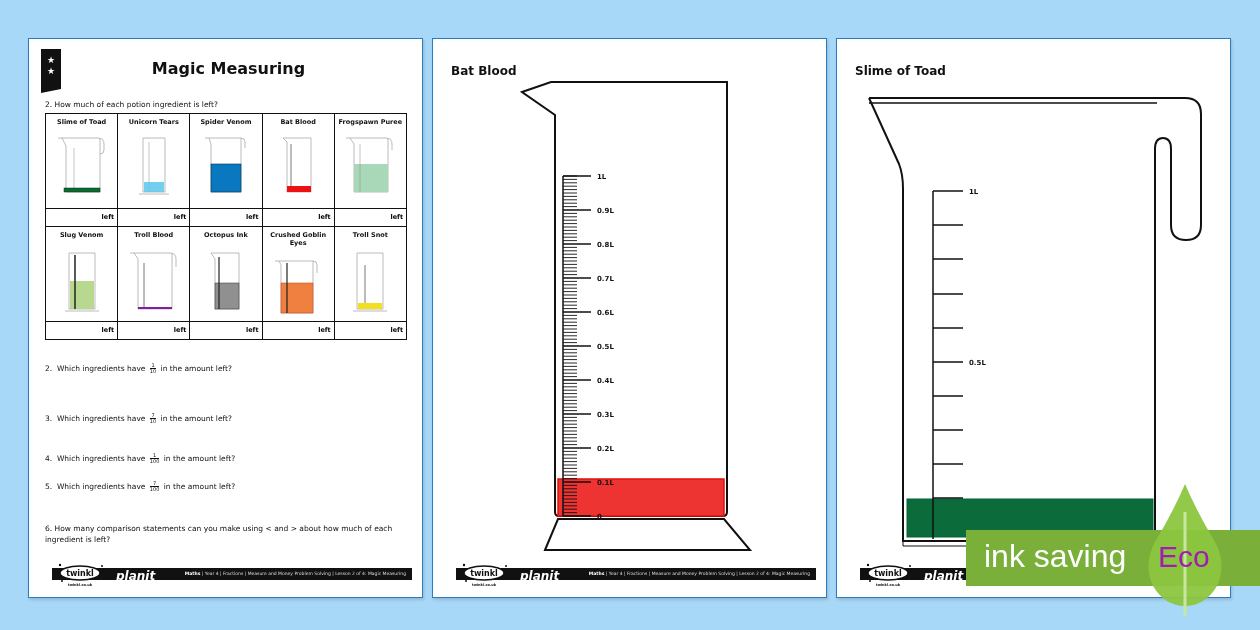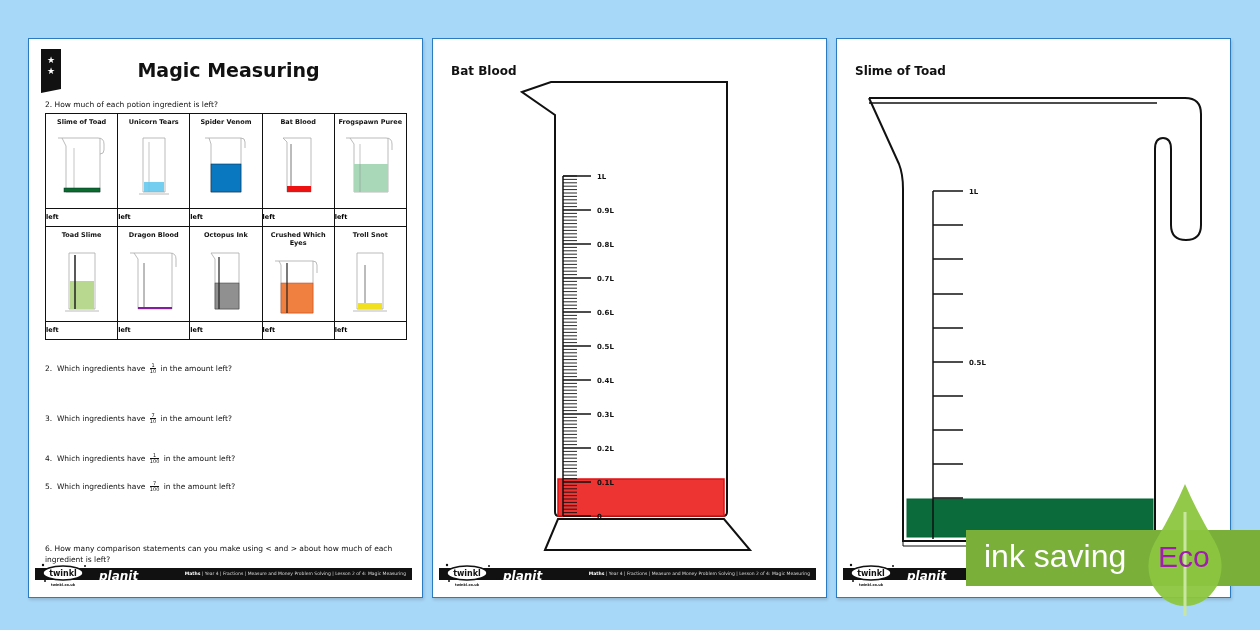--- a/index.html
+++ b/index.html
@@ -6,34 +6,34 @@
   html, body { width: 1260px; height: 630px; overflow: hidden; }
   body { background: #a8d8f8; font-family: "DejaVu Sans", sans-serif; position: relative; }
   .page { position: absolute; top: 38px; width: 395px; height: 560px; background: #fff;
           border: 1px solid #2a7bc0; box-shadow: 1px 2px 3px rgba(0,0,0,0.15); }
   #p1 { left: 28px; }
   #p2 { left: 432px; }
   #p3 { left: 836px; }
 
   .badge { position: absolute; left: 12px; top: 10px; width: 20px; height: 44px; }
   .title { position: absolute; left: 0; right: 0; top: 20px; text-align: center;
-           font-size: 19px; font-weight: bold; color: #111; padding-left: 6px; }
+           font-size: 16px; font-weight: bold; color: #111; padding-left: 6px; }
   .q { position: absolute; left: 16px; font-size: 7.5px; color: #111; }
   .q .frac { display: inline-block; font-size: 5px; line-height: 5px; vertical-align: middle; text-align: center; margin: 0 2px; }
   .q .frac span { display: block; }
   .q .frac span:first-child { border-bottom: 0.5px solid #111; }
 
   table.grid { position: absolute; left: 16px; top: 74px; width: 362px; border-collapse: collapse; }
   table.grid td { border: 1px solid #111; width: 72.4px; vertical-align: top; }
   table.grid td.img { height: 95px; text-align: center; position: relative; }
-  table.grid td.left { height: 18px; text-align: left; font-size: 6.5px; font-weight: bold; padding: 4px 3px 0 0; }
+  table.grid td.left { height: 18px; text-align: right; font-size: 6.5px; font-weight: bold; padding: 4px 3px 0 0; }
   .cell-label { font-size: 6.5px; font-weight: bold; color: #111; margin-top: 4px; line-height: 8px; }
   .mini { position: absolute; left: 50%; transform: translateX(-50%); }
 
-  .footer { position: absolute; left: 6px; right: 10px; bottom: 16px; height: 18px; text-align: center; }
+  .footer { position: absolute; left: 23px; right: 10px; bottom: 16px; height: 18px; text-align: center; }
   .footer .bar { position: absolute; left: 0; right: 0; top: 5px; height: 12px; background: #111; }
   .footer .logo { position: absolute; left: 4px; top: 0px; width: 52px; height: 20px; }
   .footer .planit { position: absolute; left: 64px; top: 6px; font-size: 12px; font-weight: bold; color: #fff; font-style: italic; }
   .footer .crumb { position: absolute; right: 6px; top: 8px; font-size: 4.5px; color: #ddd; white-space: nowrap; }
   .footer .crumb b { color: #fff; }
   .footer .site { position: absolute; left: 16px; top: 20px; font-size: 3.5px; color: #111; font-weight: bold; }
 
   .big-title { position: absolute; left: 18px; top: 25px; font-size: 12px; font-weight: bold; color: #111; }
 
   .eco { position: absolute; left: 966px; top: 530px; width: 294px; height: 56px; background: #7ab03a; }
@@ -99,46 +99,46 @@
     </tr>
     <tr>
       <td class="left">left</td>
       <td class="left">left</td>
       <td class="left">left</td>
       <td class="left">left</td>
       <td class="left">left</td>
     </tr>
     <tr>
       <td class="img">
-            <div class="cell-label">Toad Slime</div>
+            <div class="cell-label">Slug Venom</div>
         <svg class="mini" style="top:22px" width="34" height="66" viewBox="0 0 34 66">
           <path d="M4 4 H30 V60 H4 Z" fill="none" stroke="#aaa" stroke-width="0.8"></path>
           <rect x="5" y="32" width="24" height="28" fill="#b8d890"></rect>
           <line x1="10" y1="6" x2="10" y2="60" stroke="#222" stroke-width="1.5"></line>
           <line x1="0" y1="62" x2="34" y2="62" stroke="#aaa" stroke-width="0.8"></line>
         </svg>
           </td>
       <td class="img">
-            <div class="cell-label">Dragon Blood</div>
+            <div class="cell-label">Troll Blood</div>
         <svg class="mini" style="top:22px" width="56" height="66" viewBox="0 0 56 66">
           <path d="M4 4 H44 Q50 4 50 10 V18 M8 4 L12 10 V60 H46 V4" fill="none" stroke="#aaa" stroke-width="0.8"></path>
           <line x1="18" y1="14" x2="18" y2="60" stroke="#555" stroke-width="0.8"></line>
           <rect x="12" y="58" width="34" height="2" fill="#8020a0"></rect>
         </svg>
           </td>
       <td class="img">
             <div class="cell-label">Octopus Ink</div>
         <svg class="mini" style="top:22px" width="34" height="66" viewBox="0 0 34 66">
           <path d="M2 4 H30 V60 H6 V10 Z" fill="none" stroke="#aaa" stroke-width="0.8"></path>
           <rect x="6" y="34" width="24" height="26" fill="#909090" stroke="#333" stroke-width="0.5"></rect>
           <line x1="10" y1="8" x2="10" y2="60" stroke="#222" stroke-width="1.2"></line>
         </svg>
           </td>
       <td class="img">
-            <div class="cell-label">Crushed Which Eyes</div>
+            <div class="cell-label">Crushed Goblin Eyes</div>
         <svg class="mini" style="top:30px" width="50" height="60" viewBox="0 0 50 60">
           <path d="M2 4 H40 Q44 4 44 8 V16 M6 4 L8 8 V56 H40 V4" fill="none" stroke="#aaa" stroke-width="0.8"></path>
           <rect x="8" y="26" width="32" height="30" fill="#f08040" stroke="#c04010" stroke-width="0.5"></rect>
           <line x1="14" y1="6" x2="14" y2="56" stroke="#222" stroke-width="1.2"></line>
         </svg>
           </td>
       <td class="img">
             <div class="cell-label">Troll Snot</div>
         <svg class="mini" style="top:22px" width="34" height="66" viewBox="0 0 34 66">
           <path d="M4 4 H30 V60 H4 Z" fill="none" stroke="#aaa" stroke-width="0.8"></path>
@@ -175,21 +175,21 @@
     <span>Which ingredients have</span>
     <span class="frac"><span>1</span><span>100</span></span>
     <span>in the amount left?</span>
   </div>
   <div class="q" style="top:442px;">
     <span>5.</span>&nbsp;
     <span>Which ingredients have</span>
     <span class="frac"><span>7</span><span>100</span></span>
     <span>in the amount left?</span>
   </div>
-  <div class="q" style="top:484px; width:362px; line-height:11px;margin-top:20px;">6.  How many comparison statements can you make using &lt; and &gt; about how much of each ingredient is left?</div>
+  <div class="q" style="top:484px; width:362px; line-height:11px;">6.  How many comparison statements can you make using &lt; and &gt; about how much of each ingredient is left?</div>
 
   <div class="footer">
     <div class="bar"></div>
     <svg class="logo" viewBox="0 0 52 20">
       <ellipse cx="24" cy="10" rx="20" ry="7" fill="#fff" stroke="#111" stroke-width="1.5"></ellipse>
       <text x="24" y="13" font-size="8" text-anchor="middle" font-weight="bold" fill="#111">twinkl</text>
       <circle cx="4" cy="2" r="1.2" fill="#111"></circle>
         <circle cx="46" cy="3" r="1" fill="#111"></circle>
         <circle cx="6" cy="18" r="1" fill="#111"></circle>
     </svg>

